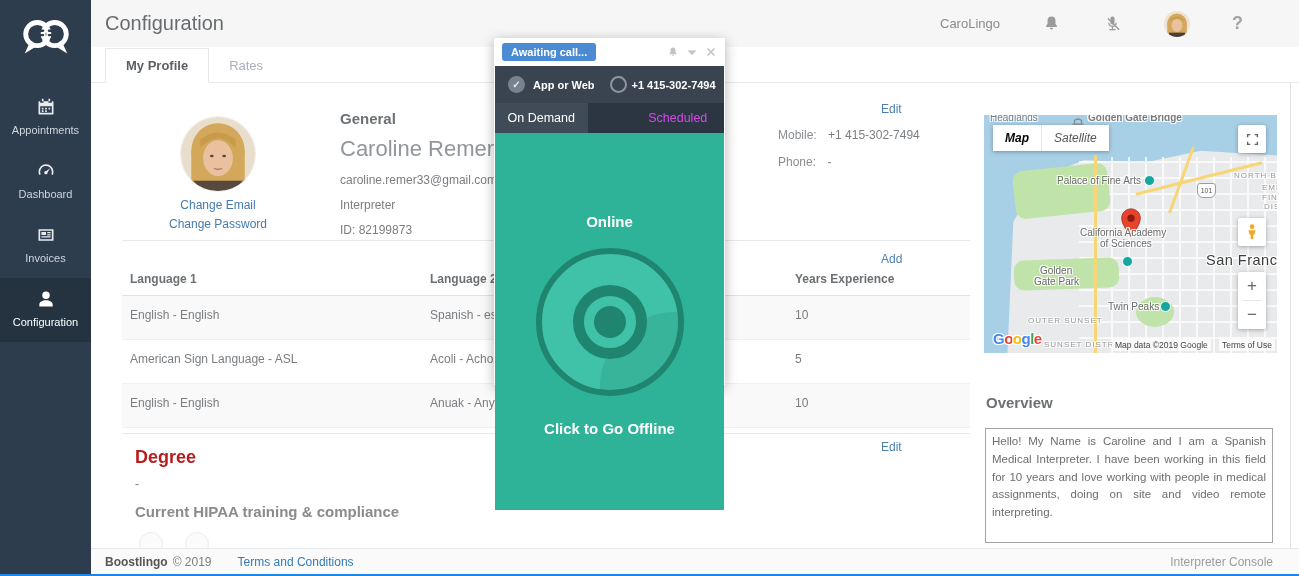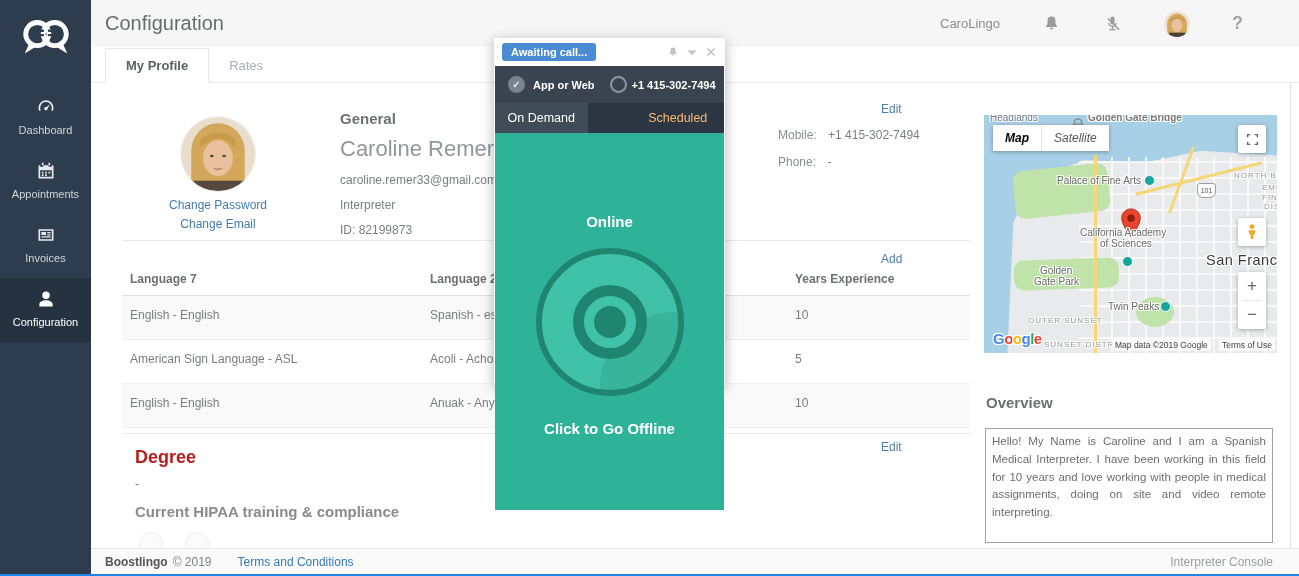--- a/index.html
+++ b/index.html
@@ -77,21 +77,21 @@
   .w-sources{background:#3a4450;height:37px;display:flex;align-items:center;color:#fff;
              font-size:11px;font-weight:700;}
   .w-src{display:flex;align-items:center;gap:8px;width:50%;padding-left:13px;box-sizing:border-box;cursor:pointer;}
   .w-src.right{padding-left:0;gap:5px;}
   .radio-on{width:17px;height:17px;border-radius:50%;background:#78828e;display:flex;
             align-items:center;justify-content:center;color:#e8eaec;font-size:10px;flex:0 0 auto;}
   .radio-off{width:13px;height:13px;border-radius:50%;border:2px solid #8d97a2;flex:0 0 auto;}
   .w-tabs{display:flex;height:30px;font-size:12.5px;}
   .w-tab{width:50%;display:flex;align-items:center;justify-content:center;cursor:pointer;}
   .w-tab.active{background:#404b58;color:#fff;}
-  .w-tab.idle{background:#2c3642;color:#fdba74;padding-left:44px;}
+  .w-tab.idle{background:#2c3642;color:#d946ef;padding-left:44px;}
   .w-green{background:#2eb398;height:377px;display:flex;flex-direction:column;align-items:center;}
   .w-online{color:#fff;font-size:15px;font-weight:700;margin-top:80px;}
   .go-btn{margin-top:18px;width:136px;height:136px;border-radius:50%;background:#3fc2a8;
           border:6px solid #20856f;display:flex;align-items:center;justify-content:center;
           position:relative;overflow:hidden;cursor:pointer;}
   .go-btn::after{content:'';position:absolute;left:58px;top:58px;width:150px;height:150px;
                  border-radius:50%;background:rgba(0,60,45,.10);}
   .go-mid{width:52px;height:52px;border-radius:50%;border:11px solid #20856f;background:#3fc2a8;
           display:flex;align-items:center;justify-content:center;position:relative;z-index:1;}
   .go-dot{width:32px;height:32px;border-radius:50%;background:#20856f;}
@@ -169,29 +169,29 @@
             <line x1="17" y1="25.5" x2="25" y2="25.5"></line>
           <line x1="33" y1="16.5" x2="45" y2="16.5"></line>
             <line x1="33" y1="21" x2="45" y2="21"></line>
             <line x1="35" y1="25.5" x2="43" y2="25.5"></line>
         </g>
       </svg>
     </div>
     <div class="nav">
       <div class="nav-item">
         <svg viewBox="0 0 24 24">
-            <path fill="#e8ecef" d="M12 4a9 9 0 0 0-9 9c0 1.4.3 2.7.9 3.9l1.8-.9A7 7 0 1 1 19 13c0 1-.2 2-.6 2.9l1.8.9c.5-1.2.8-2.5.8-3.8a9 9 0 0 0-9-9zm4.9 4.6-4.4 3.5a2 2 0 1 0 1.4 1.7l3-5.2z"></path>
-          </svg>
-        <span>Dashboard</span>
+            <path fill="#e8ecef" d="M7 2h2v3H7zM15 2h2v3h-2zM4 5h1v2h4V5h6v2h4V5h1a1 1 0 0 1 1 1v14a1 1 0 0 1-1 1H4a1 1 0 0 1-1-1V6a1 1 0 0 1 1-1zm1 6v8h14v-8H5zm2 2h2v2H7v-2zm4 0h2v2h-2v-2zm4 0h2v2h-2v-2zm-8 3h2v2H7v-2zm4 0h2v2h-2v-2z"></path>
+          </svg>
+        <span>Appointments</span>
       </div>
       <div class="nav-item">
         <svg viewBox="0 0 24 24">
-            <path fill="#e8ecef" d="M7 2h2v3H7zM15 2h2v3h-2zM4 5h1v2h4V5h6v2h4V5h1a1 1 0 0 1 1 1v14a1 1 0 0 1-1 1H4a1 1 0 0 1-1-1V6a1 1 0 0 1 1-1zm1 6v8h14v-8H5zm2 2h2v2H7v-2zm4 0h2v2h-2v-2zm4 0h2v2h-2v-2zm-8 3h2v2H7v-2zm4 0h2v2h-2v-2z"></path>
-          </svg>
-        <span>Appointments</span>
+            <path fill="#e8ecef" d="M12 4a9 9 0 0 0-9 9c0 1.4.3 2.7.9 3.9l1.8-.9A7 7 0 1 1 19 13c0 1-.2 2-.6 2.9l1.8.9c.5-1.2.8-2.5.8-3.8a9 9 0 0 0-9-9zm4.9 4.6-4.4 3.5a2 2 0 1 0 1.4 1.7l3-5.2z"></path>
+          </svg>
+        <span>Dashboard</span>
       </div>
       <div class="nav-item">
         <svg viewBox="0 0 24 24">
             <path fill="#e8ecef" d="M3 5h18v14H3V5zm2 2v10h14V7H5zm1.5 1.5H12V12H6.5V8.5zm7 0h4v1.5h-4V8.5zm0 2.5h4v1.5h-4V11zM6.5 13.5h11V15h-11v-1.5z"></path>
           </svg>
         <span>Invoices</span>
       </div>
       <div class="nav-item active">
         <svg viewBox="0 0 24 24">
             <path fill="#fff" d="M12 3a4.5 4.5 0 1 1 0 9 4.5 4.5 0 0 1 0-9zm0 10.5c4.4 0 8 2.2 8 5V21H4v-2.5c0-2.8 3.6-5 8-5z"></path>
@@ -241,22 +241,22 @@
         <rect x="10" y="33" width="52" height="32" fill="#d3a85a"></rect>
         <ellipse cx="36" cy="40" rx="14.5" ry="17.5" fill="#eac19e"></ellipse>
         <path d="M19 30 Q36 12 53 30 L53 22 Q36 8 19 22 Z" fill="#c89a4b"></path>
         <ellipse cx="30" cy="38" rx="1.8" ry="1.2" fill="#5c4632"></ellipse>
         <ellipse cx="42" cy="38" rx="1.8" ry="1.2" fill="#5c4632"></ellipse>
         <path d="M32 50 Q36 52 40 50" stroke="#b77d6c" stroke-width="1.6" fill="none"></path>
         <rect x="12" y="62" width="48" height="10" fill="#57493f"></rect>
       </svg>
   </div>
   <div class="profile-links">
+    <a class="blue-link">Change Email</a>
     <a class="blue-link">Change Password</a>
-    <a class="blue-link">Change Email</a>
   </div>
 
   <div class="general">
     <div class="sec-h">General</div>
     <div class="big-name">Caroline Remer</div>
     <div class="g-line">caroline.remer33@gmail.com</div>
     <div class="g-line">Interpreter</div>
     <div class="g-line">ID: 82199873</div>
   </div>
 
@@ -270,21 +270,21 @@
       <span class="c-label">Phone:</span>
       <span>-</span>
     </div>
   </div>
 
   <div class="divider" style="top:240px;"></div>
   <span class="edit-link" style="top:252px;">Add</span>
 
   <div class="lang-table">
     <div class="lt-head">
-      <div class="col1">Language 7</div>
+      <div class="col1">Language 1</div>
       <div class="col2">Language 2</div>
       <div class="col3">Years Experience</div>
     </div>
     <div class="lt-row alt">
       <div class="col1">English - English</div>
       <div class="col2">Spanish - espa</div>
       <div class="col3">10</div>
     </div>
     <div class="lt-row">
       <div class="col1">American Sign Language - ASL</div>

